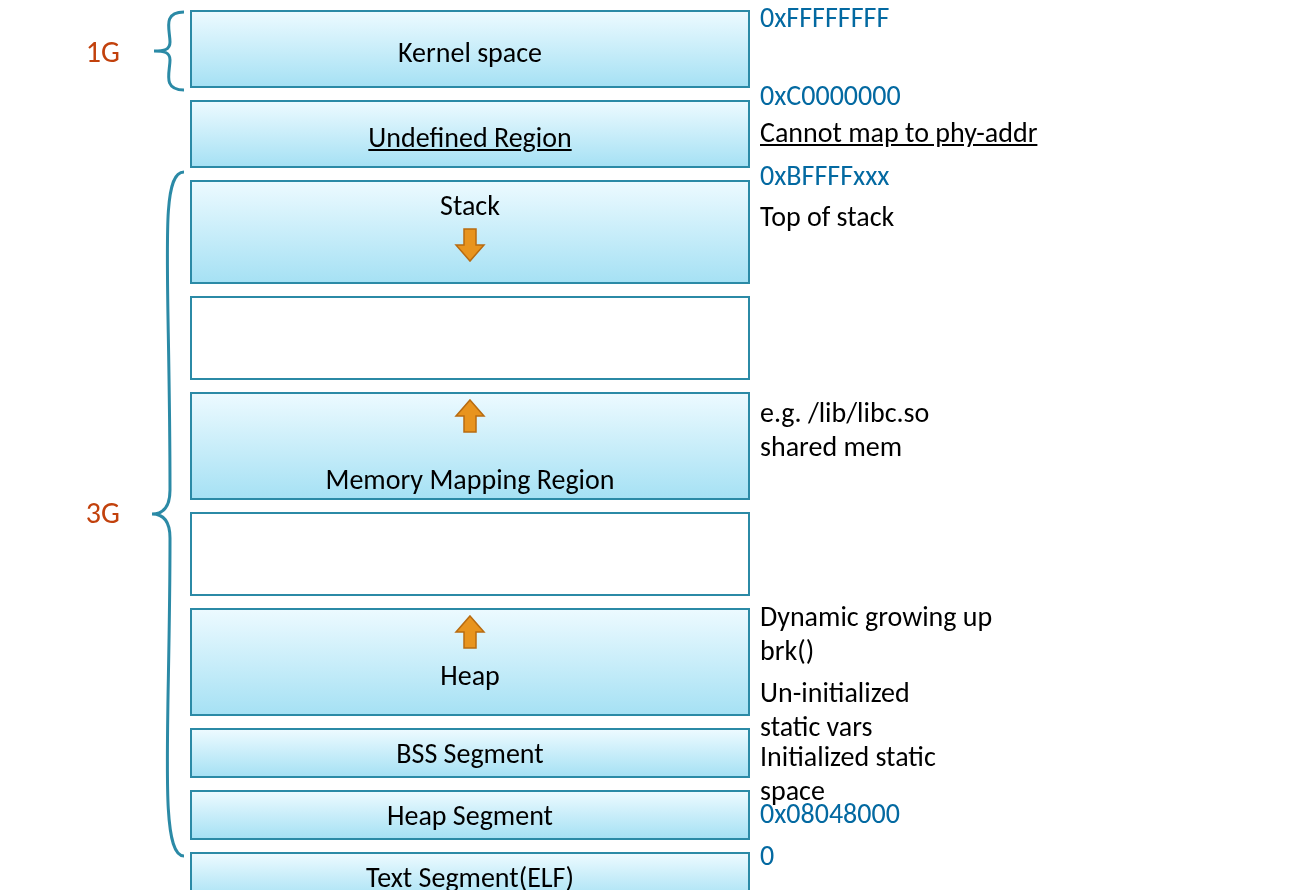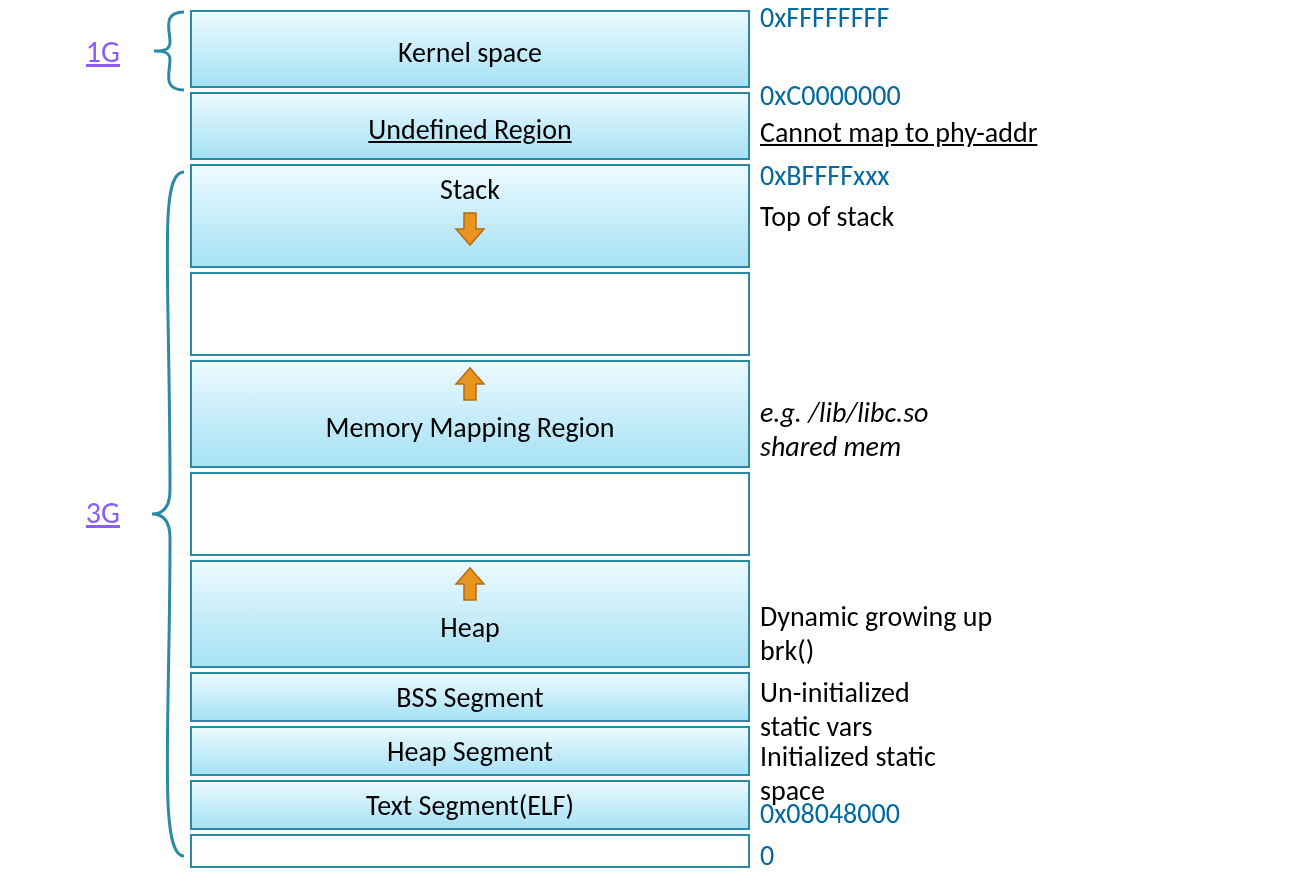--- a/index.html
+++ b/index.html
@@ -20,21 +20,21 @@
   }
   
   .mem-col {
     position: absolute;
     left: 190px;
     top: 10px;
     width: 560px;
   }
   .seg {
     border: 2px solid #2b8aa6;
-    margin-bottom: 4px;
+    margin-bottom: 12px;
     display: flex;
     flex-direction: column;
     justify-content: flex-start;
     align-items: center;
     font-size: 28px;
     color: #000;
     background: linear-gradient(to bottom, #ecfaff 0%, #a6e1f4 100%);
     box-sizing: border-box;
     overflow: visible;
   }
@@ -42,25 +42,24 @@
   .seg .label { padding-top: 6px; }
   .seg.center { justify-content: center; }
   .arrow {
     width: 34px;
     height: 36px;
     margin: 4px 0 2px 0;
   }
   
   .left-label {
     position: absolute;
-    color: #8b5cf6;
+    color: #c2410c;
     font-size: 30px;
     text-align: right;
     line-height: 1.15;
-    text-decoration: underline;
   }
   
   .addr {
     position: absolute;
     left: 760px;
     color: #0369a1;
     font-size: 28px;
   }
   .right-note {
     position: absolute;
@@ -93,21 +92,21 @@
 
     <div class="seg" style="height:104px;">
       <span class="label">Stack</span>
       <svg class="arrow" viewBox="0 0 34 36">
         <path d="M11 2 h12 v16 h8 L17 34 L3 18 h8 z" fill="#e8941e" stroke="#b86b10" stroke-width="1.5"></path>
       </svg>
     </div>
 
     <div class="seg white" style="height:84px;"></div>
 
-    <div class="seg" style="height:108px; justify-content:flex-start;">
+    <div class="seg" style="height:108px; justify-content:flex-start;gap:20px;">
       <svg class="arrow" viewBox="0 0 34 36">
         <path d="M17 2 L31 18 h-8 v16 h-12 v-16 h-8 z" fill="#e8941e" stroke="#b86b10" stroke-width="1.5"></path>
       </svg>
       <span class="label">Memory Mapping Region</span>
     </div>
 
     <div class="seg white" style="height:84px;"></div>
 
     <div class="seg" style="height:108px; justify-content:flex-start;">
       <svg class="arrow" viewBox="0 0 34 36">
@@ -148,21 +147,21 @@
   <div class="addr" style="top:158px;">0xBFFFFxxx</div>
   <div class="addr" style="top:796px;">0x08048000</div>
   <div class="addr" style="top:838px;">0</div>
 
   <div class="right-note" style="top:116px;text-decoration:underline;">
     <span>Cannot map to phy-addr</span>
   </div>
   <div class="right-note" style="top:200px;">
     <span>Top of stack</span>
   </div>
-  <div class="right-note" style="top:396px;font-style:italic;">
+  <div class="right-note" style="top:396px;">
     <span>e.g. /lib/libc.so</span><br>
     <span>shared mem</span>
   </div>
   <div class="right-note" style="top:600px;">
     <span>Dynamic growing up</span><br>
     <span>brk()</span>
   </div>
   <div class="right-note" style="top:676px;">
     <span>Un-initialized</span><br>
     <span>static vars</span>

